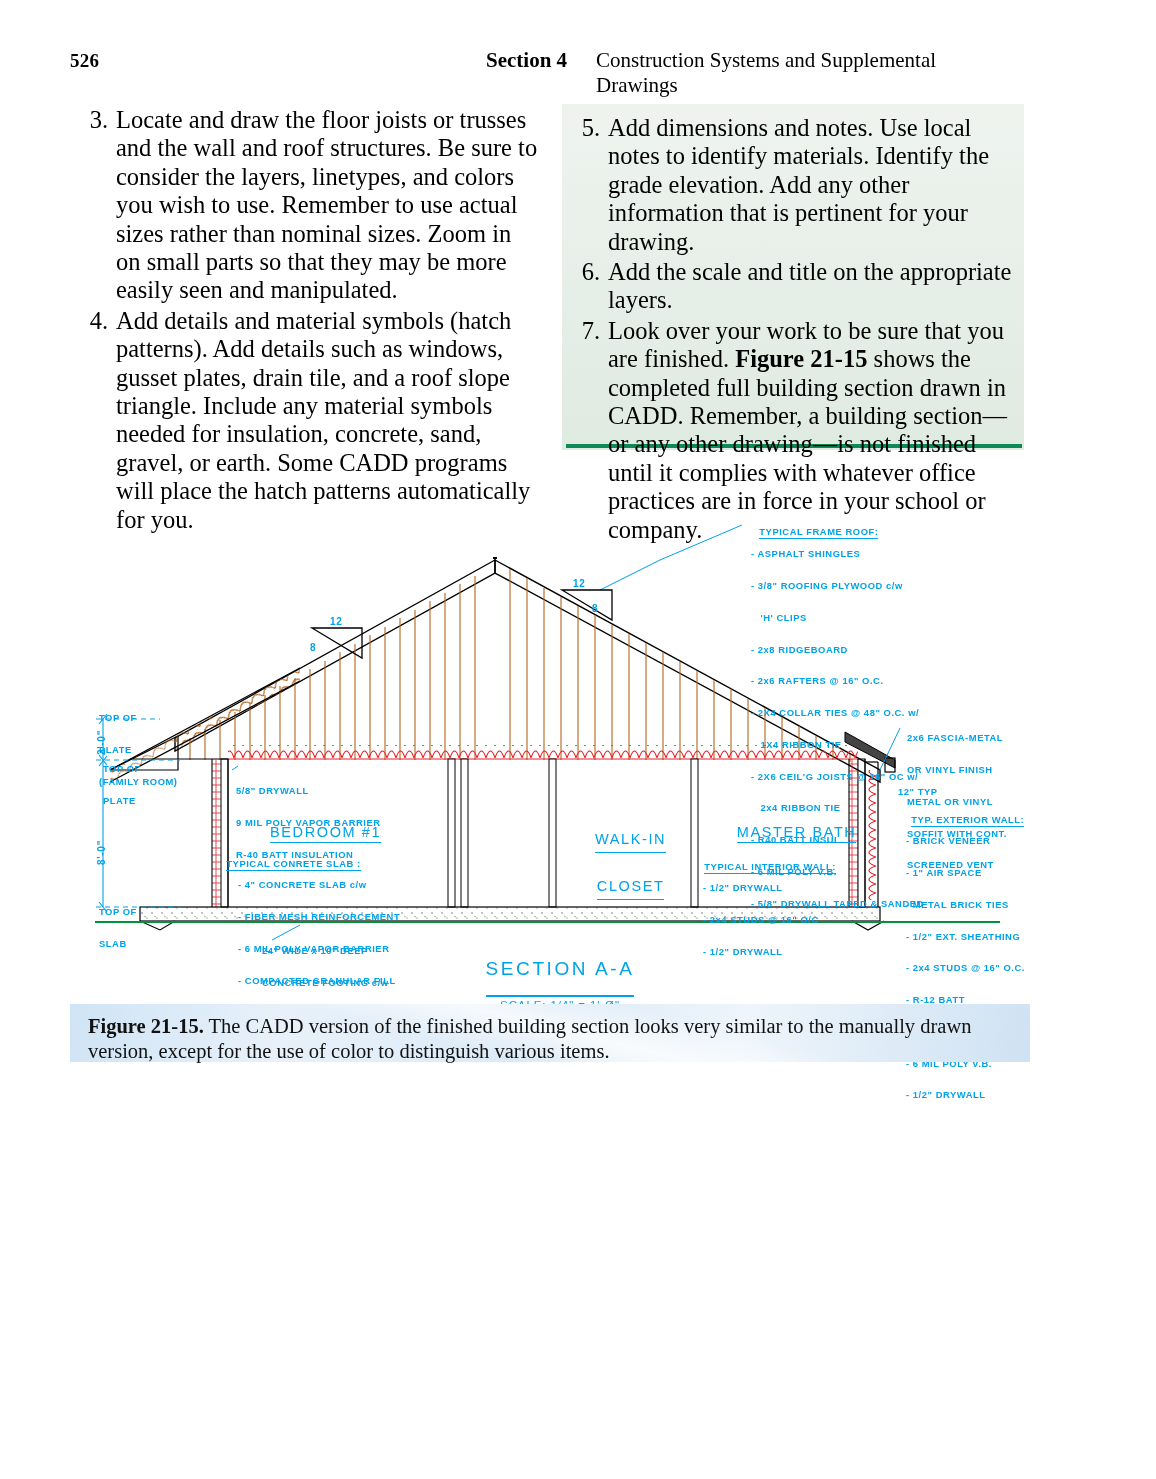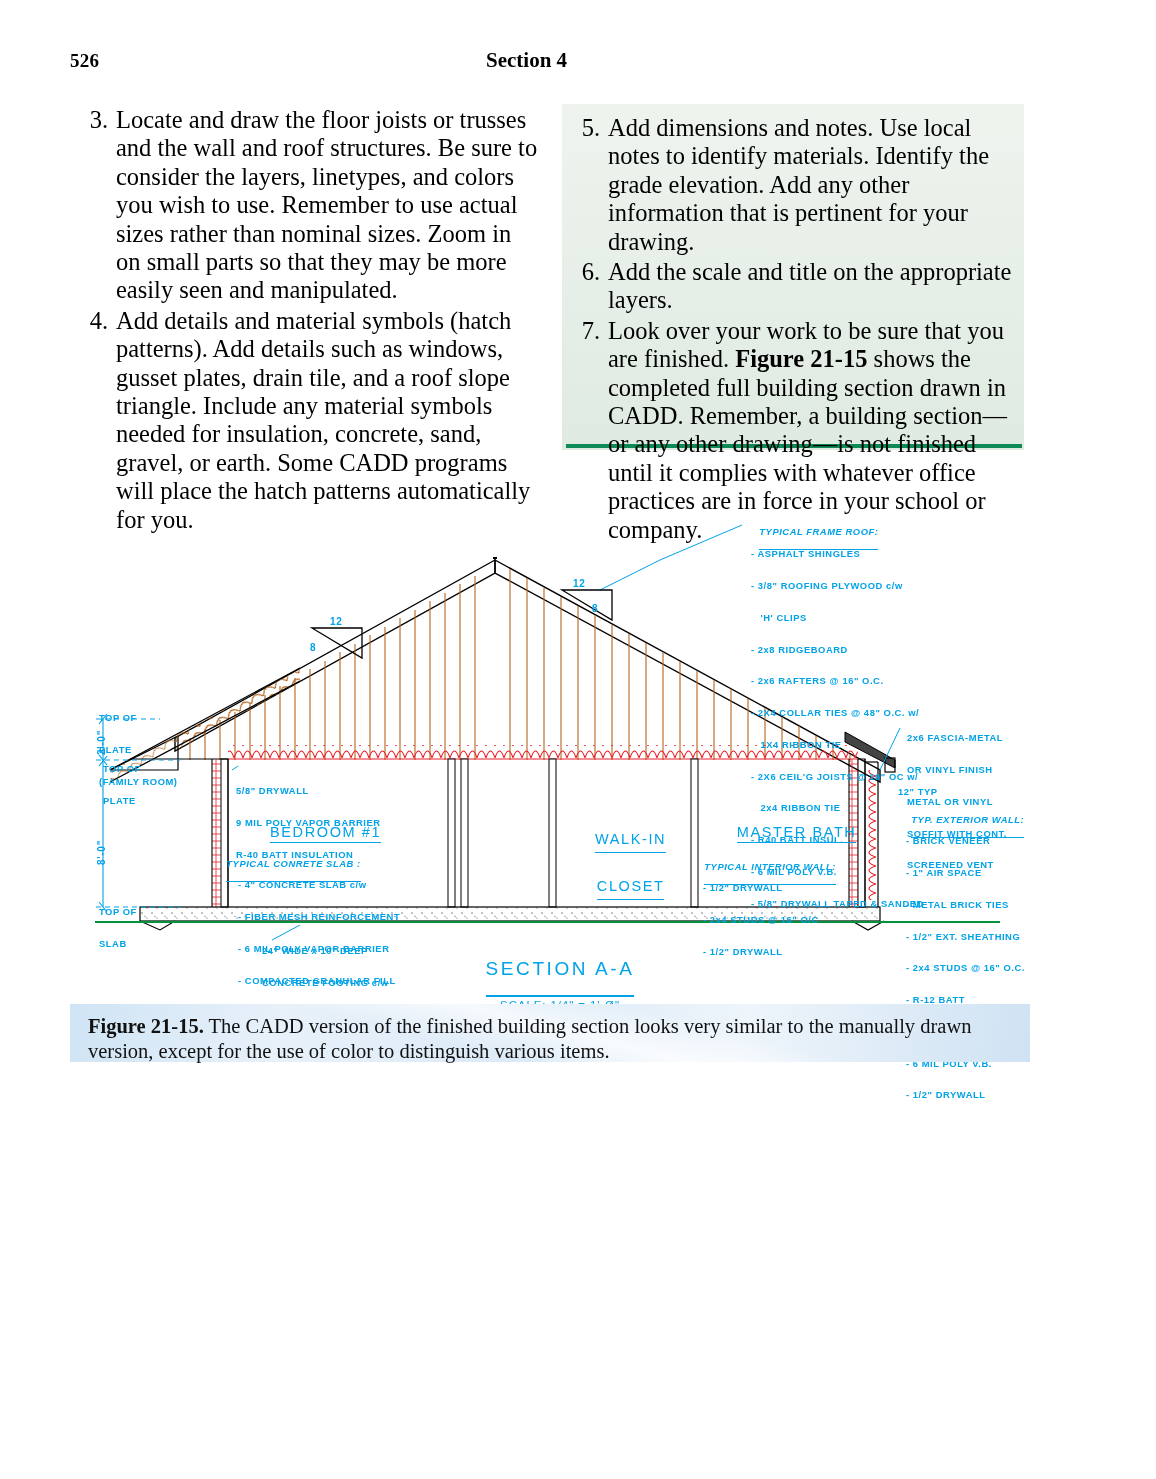--- a/index.html
+++ b/index.html
@@ -53,21 +53,21 @@
   .cadtext {
     position:absolute;
     color:#00A2E8;
     font-family:"Liberation Sans", sans-serif;
     font-size:9.4px;
     line-height:10.6px;
     letter-spacing:.55px;
     white-space:pre;
     font-weight:bold;
   }
-  .hdr-u { border-bottom:1.2px solid #00A2E8; display:inline-block; padding-bottom:12px;font-style:italic; }
+  .hdr-u { border-bottom:1.2px solid #00A2E8; display:inline-block; padding-bottom:1px; }
 
   .roomlabel {
     position:absolute;
     color:#00A2E8;
     font-family:"Liberation Sans", sans-serif;
     font-size:14.5px;
     letter-spacing:1.6px;
     font-weight:normal;
     white-space:pre;
     text-align:center;
@@ -99,20 +99,21 @@
     font-size:20.5px; line-height:25px; color:#111; z-index:3;
   }
   .captext b { font-weight:bold; }
 </style>
 </head>
 <body>
 
 <div class="runhead">
   <div class="folio">526</div>
   <div class="rh-sec">Section 4</div>
+  <div class="rh-txt">Construction Systems and Supplemental Drawings</div>
 </div>
 
 <div class="greenpanel"></div>
 <div class="greenrule"></div>
 
 <div class="col col-left">
   <ol class="steps">
     <li>
       <span class="num">3.</span>
       <span>Locate and draw the floor joists or trusses and the wall and roof structures. Be sure to consider the layers, linetypes, and colors you wish to use. Remember to use actual sizes rather than nominal sizes. Zoom in on small parts so that they may be more easily seen and manipulated.</span>

